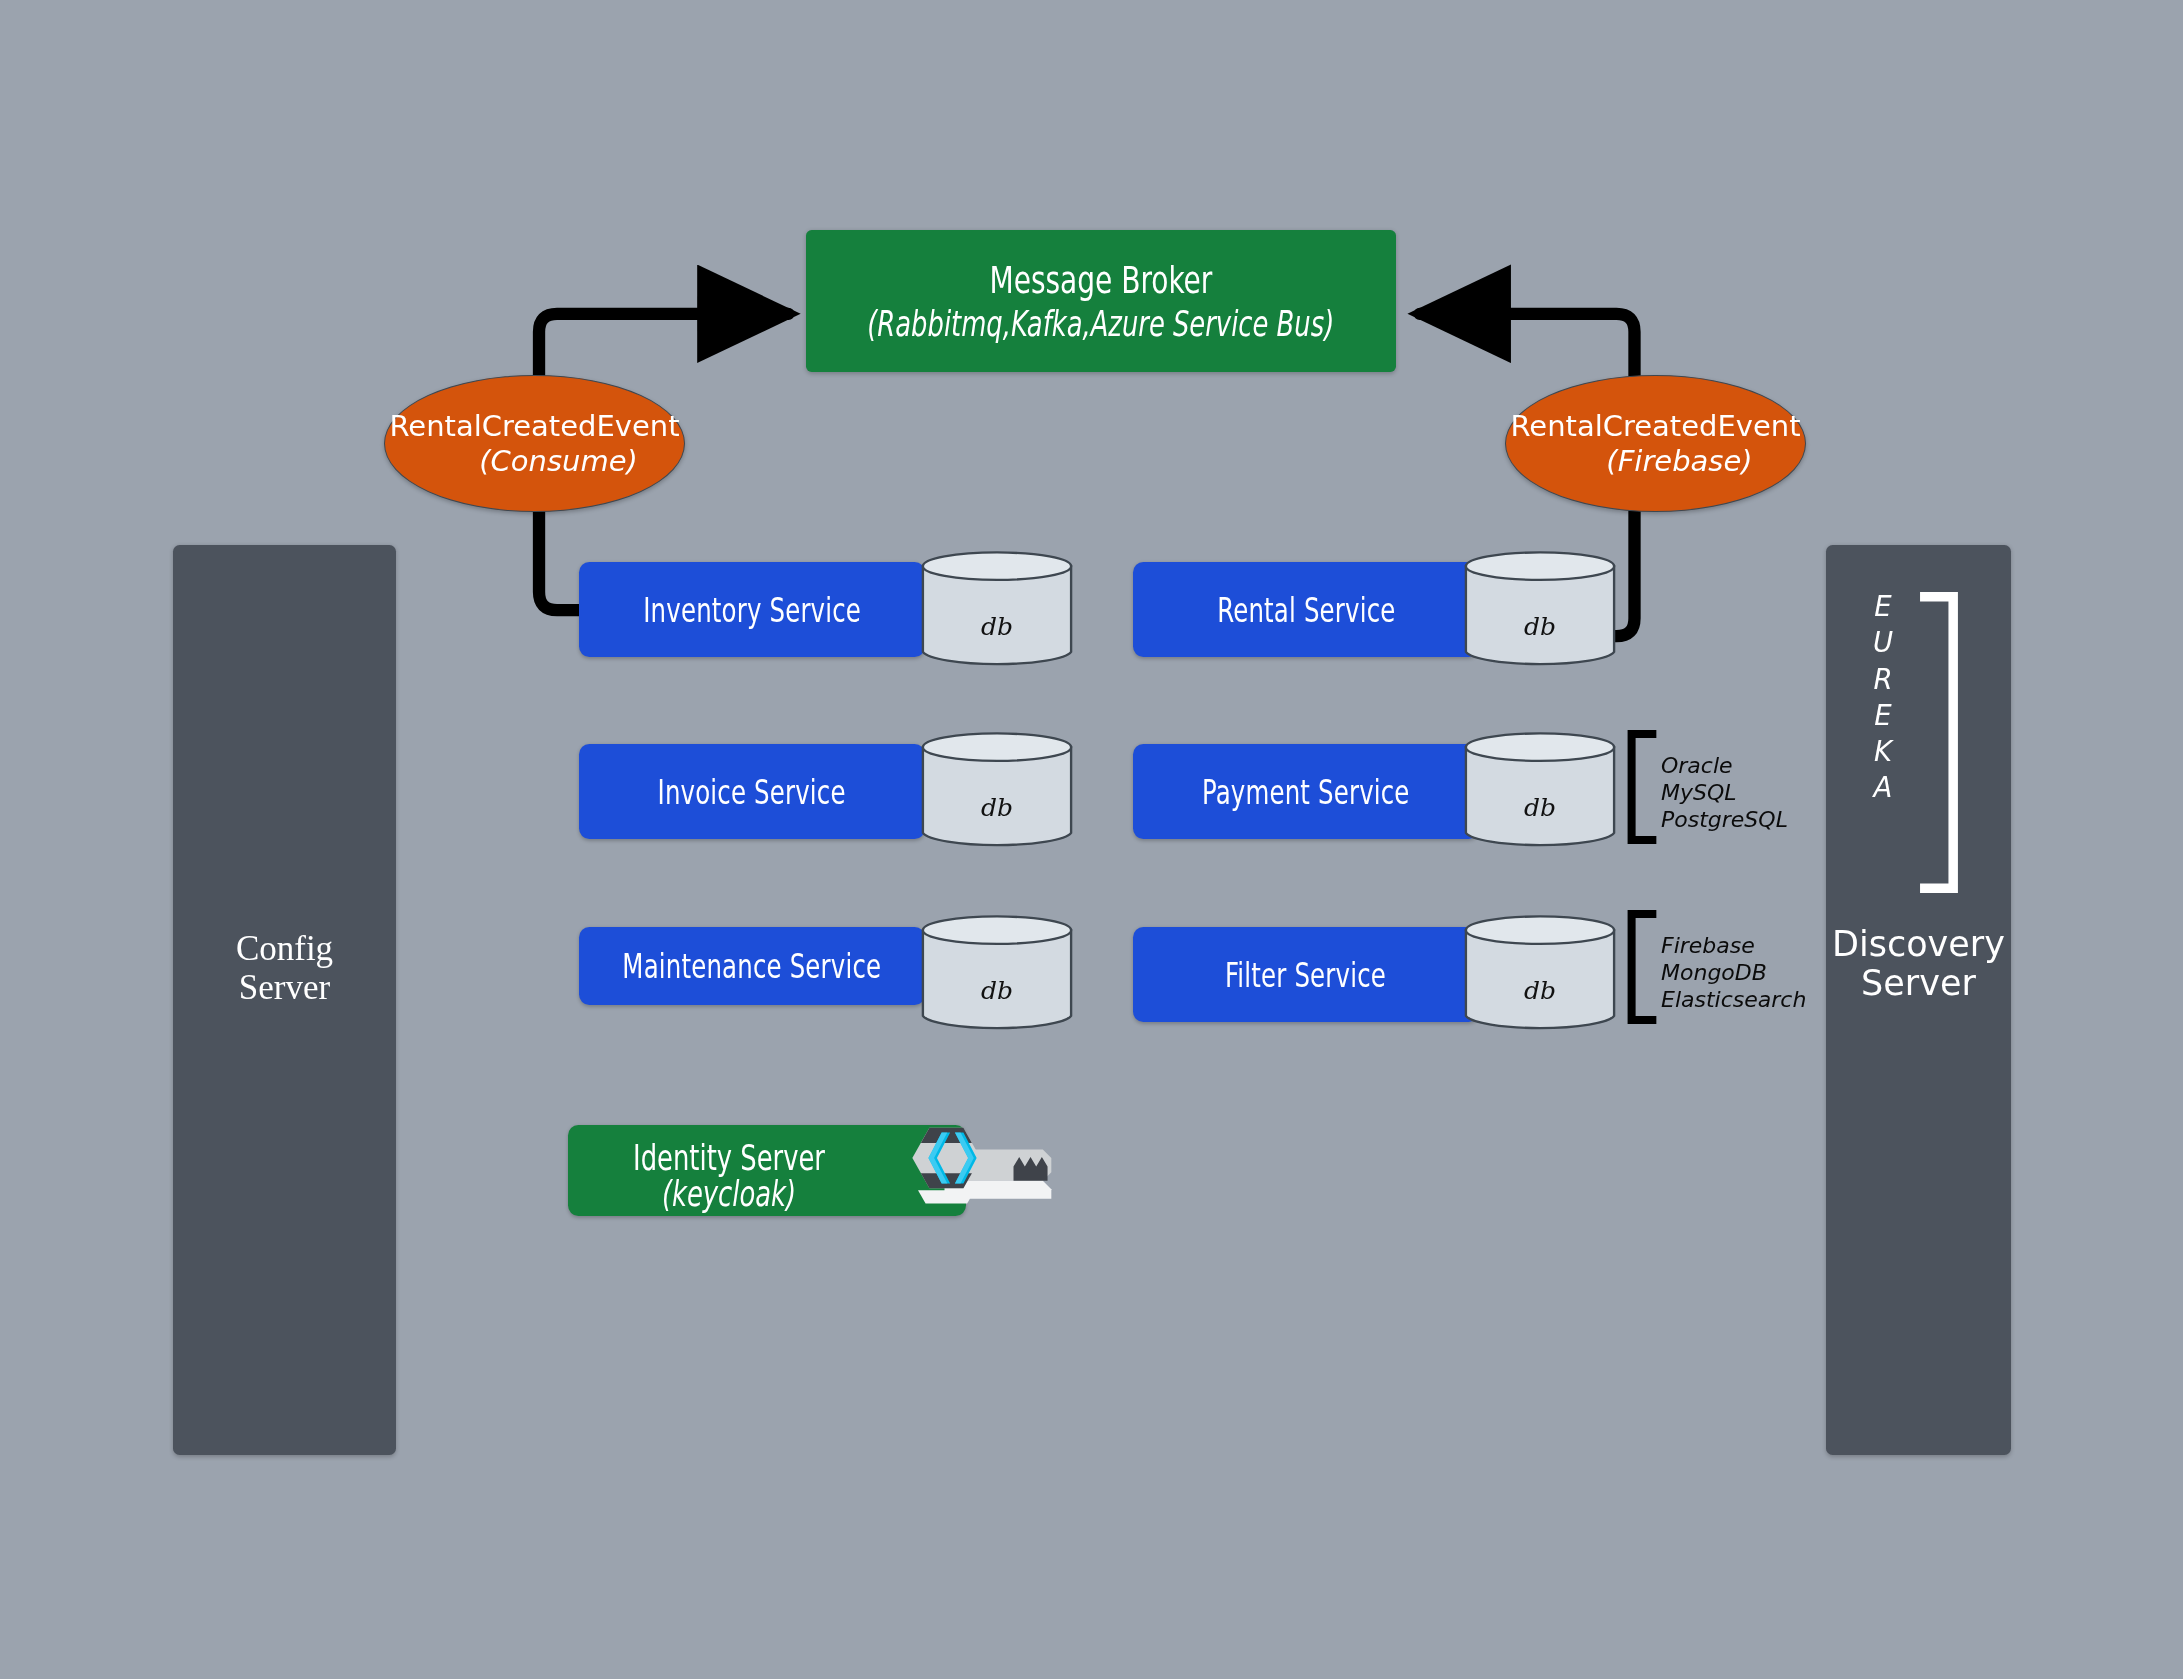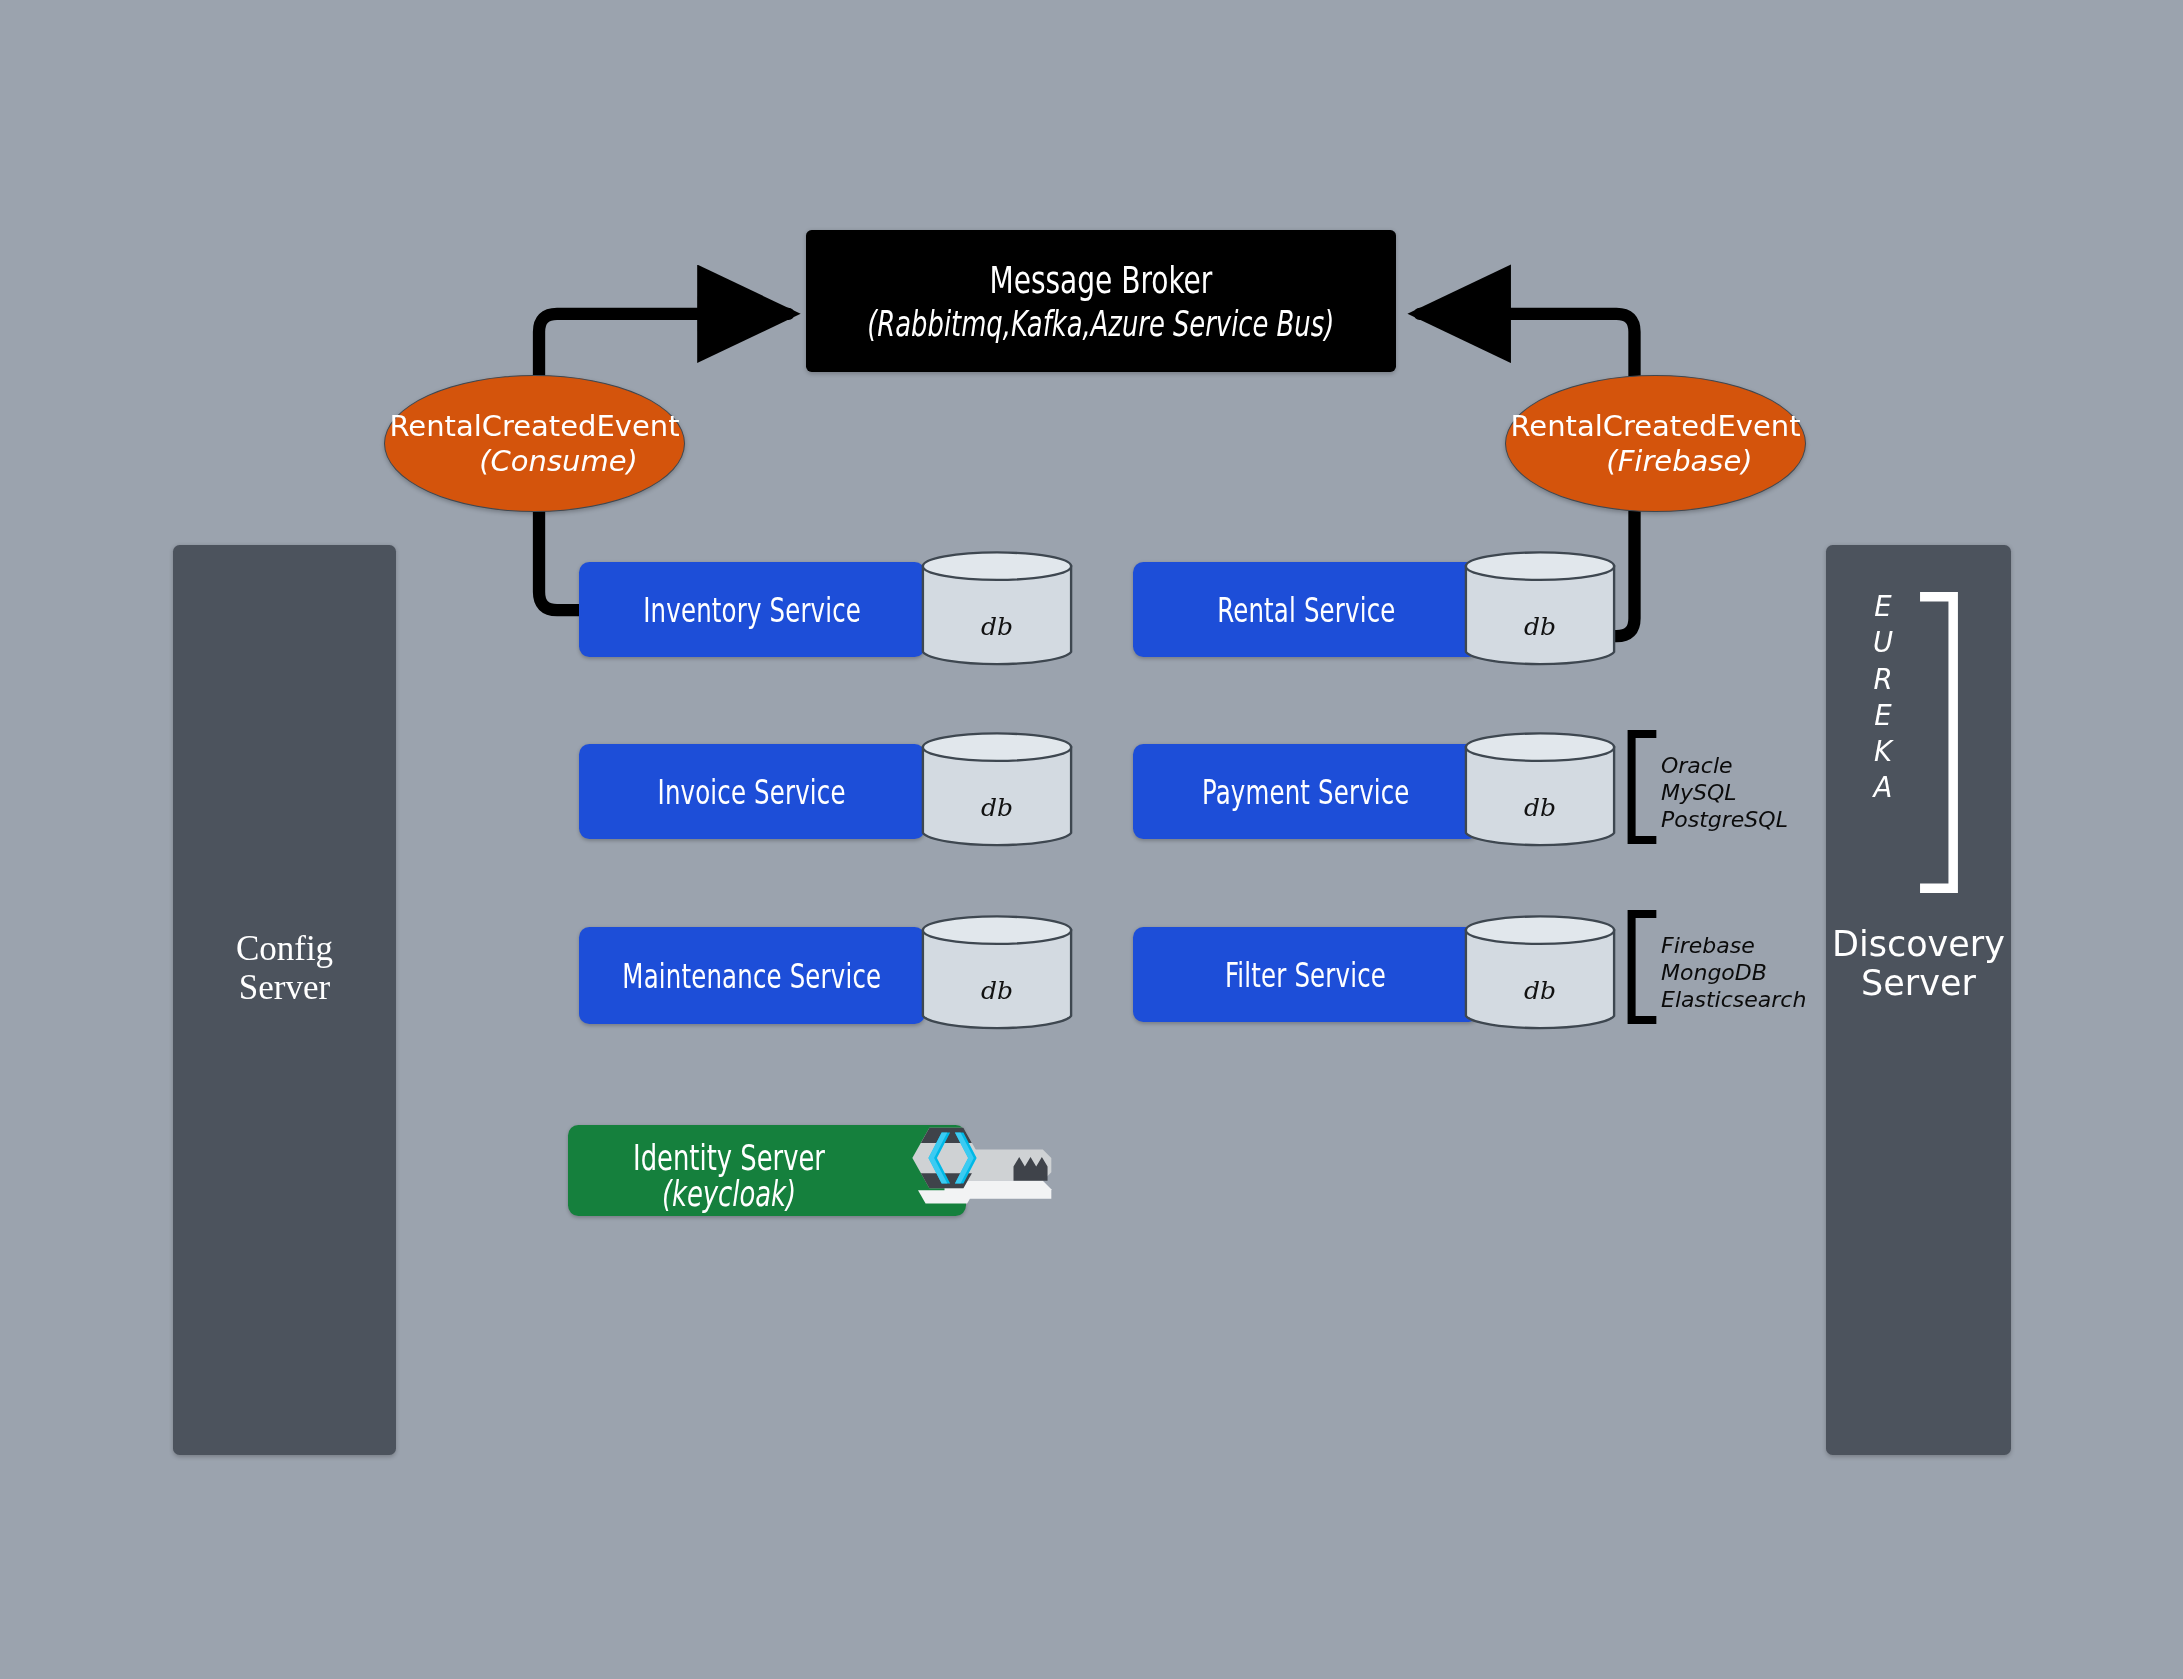--- a/index.html
+++ b/index.html
@@ -45,21 +45,21 @@
   }
   .sidecol-title{
     position:absolute;left:0;right:0;
     text-align:center;color:#fff;
     font-size:35px;line-height:1.12;
     white-space:pre-line;
   }
 
   
   .broker{
-    background:#000000;border-radius:5.7px;color:#fff;
+    background:#15803d;border-radius:5.7px;color:#fff;
     display:flex;flex-direction:column;align-items:center;justify-content:center;
     box-shadow:0 1.9px 4.3px rgba(0,0,0,.22);
   }
   .broker-t1{
     font-family:"DejaVu Sans Condensed","Liberation Sans Narrow","Liberation Sans",sans-serif;
     font-size:38px;transform:scaleX(.82);white-space:nowrap;
   }
   .broker-t2{
     font-family:"DejaVu Sans Condensed","Liberation Sans Narrow","Liberation Sans",sans-serif;
     font-size:35px;font-style:italic;transform:scaleX(.82);white-space:nowrap;margin-top:1.9px;
@@ -222,21 +222,21 @@
     <div class="db-txt" style="top:61px;">db</div>
   </div>
 
   <svg class="abs" width="33" height="116" viewBox="0 0 70 245" style="left:1625px;top:729px;z-index:5;">
     <path d="M58,10 L14,10 L14,235 L58,235" fill="none" stroke="#000" stroke-width="17" stroke-linecap="square"></path>
   </svg>
   <div class="abs notelist" style="left:1661px;top:753px;z-index:5;">Oracle
 MySQL
 PostgreSQL</div>
 
-  <div class="abs svcbox" style="left:579px;top:927px;width:346px;height:97px;z-index:3;">
+  <div class="abs svcbox" style="left:579px;top:927px;width:346px;height:78px;z-index:3;">
     <span class="svc-label">Maintenance Service</span>
   </div>
   <div class="abs cyl" style="left:920px;top:915px;width:154px;height:116px;">
     <svg width="154" height="116" viewBox="0 0 325 245">
       <path d="M6,32 L6,213 A158,30 0 0 0 319,213 L319,32 Z" fill="#d3dae1" stroke="#3e4750" stroke-width="5"></path>
       <ellipse cx="162.5" cy="32" rx="156.5" ry="29" fill="#e1e7ec" stroke="#3e4750" stroke-width="5"></ellipse>
     </svg>
     <div class="db-txt" style="top:61px;">db</div>
   </div>
 

